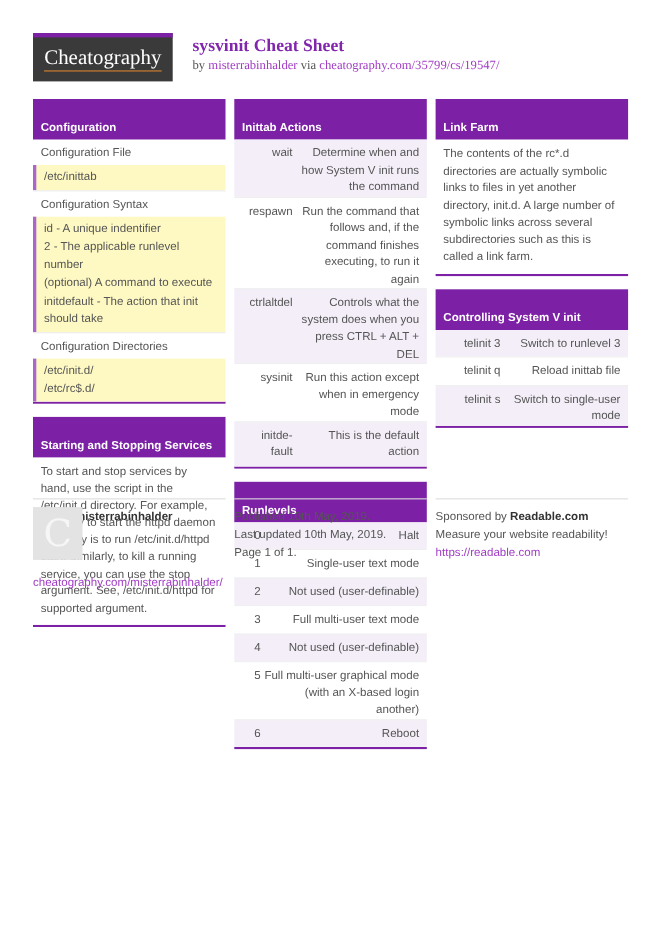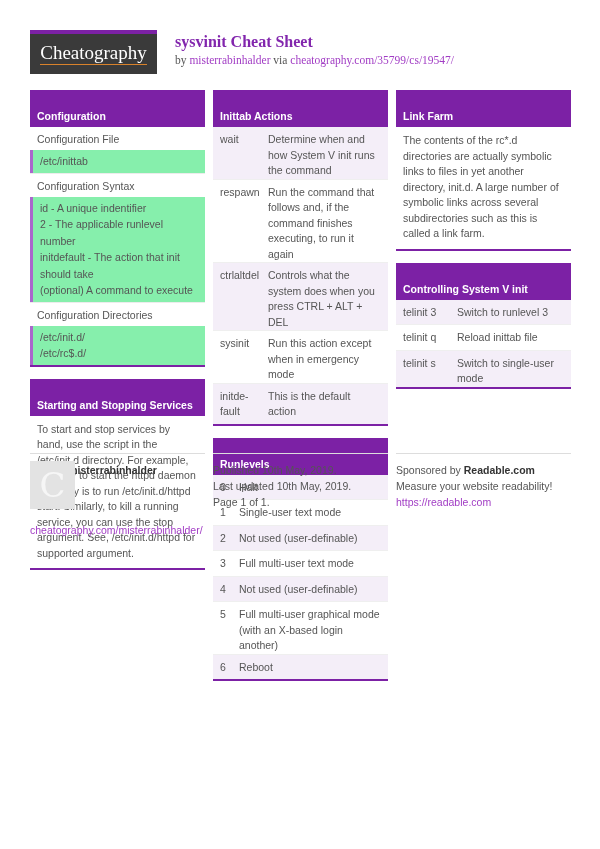--- a/index.html
+++ b/index.html
@@ -29,25 +29,25 @@
   .col{width:175px;flex:0 0 175px;}
   .section{margin-bottom:12px;border-bottom:2px solid #7c21a5;}
   .sec-header{
     background:#7c21a5;color:#ffffff;font-weight:bold;font-size:10.5px;
     padding:20px 7px 4px 7px;line-height:13px;
   }
   .sec-body{background:#ffffff;font-size:10.5px;}
   .label-row{padding:5px 7px 4px 7px;line-height:14px;color:#555;}
   .label-row.sep{border-top:1px solid #ececec;}
   .code-block{
-    background:#86efac;border-left:3px solid #aa66cc;
+    background:#fef9c3;border-left:3px solid #aa66cc;
     padding:3px 7px 3px 7px;line-height:16.5px;color:#555;
   }
   .text-block{padding:6px 7px 7px 7px;line-height:15.5px;color:#555;}
-  .tbl-row{display:flex;border-top:1px solid #efefef;}
+  .tbl-row{display:flex;border-top:1px solid #efefef;text-align:right;}
   .tbl-row:first-child{border-top:none;}
   .tbl-row.alt{background:#f4eef8;}
   .cell-key{padding:5px 2px 4px 7px;line-height:15.5px;color:#555;}
   .cell-desc{flex:1;padding:5px 7px 0 0;line-height:15.5px;color:#555;}
   .w-inittab .cell-key{flex:0 0 46px;}
   .w-runlevels .cell-key{flex:0 0 17px;}
   .w-telinit .cell-key{flex:0 0 52px;}
   
   .footer{position:absolute;left:30px;top:453px;width:541px;display:flex;gap:8px;}
   .fcol{width:175px;flex:0 0 175px;border-top:1px solid #dddddd;padding-top:8px;
@@ -81,22 +81,22 @@
   <div class="col">
     <div class="section">
       <div class="sec-header">Configuration</div>
       <div class="sec-body">
         <div class="label-row">Configuration File</div>
         <div class="code-block">/etc/inittab</div>
         <div class="label-row sep">Configuration Syntax</div>
         <div class="code-block">
           <div>id - A unique indentifier</div>
           <div>2 - The applicable runlevel number</div>
+          <div>(optional) A command to execute</div>
           <div>initdefault - The action that init should take</div>
-          <div>(optional) A command to execute</div>
         </div>
         <div class="label-row sep">Configuration Directories</div>
         <div class="code-block">
           <div>/etc/init.d/</div>
           <div>/etc/rc$.d/</div>
         </div>
       </div>
     </div>
 
     <div class="section">

